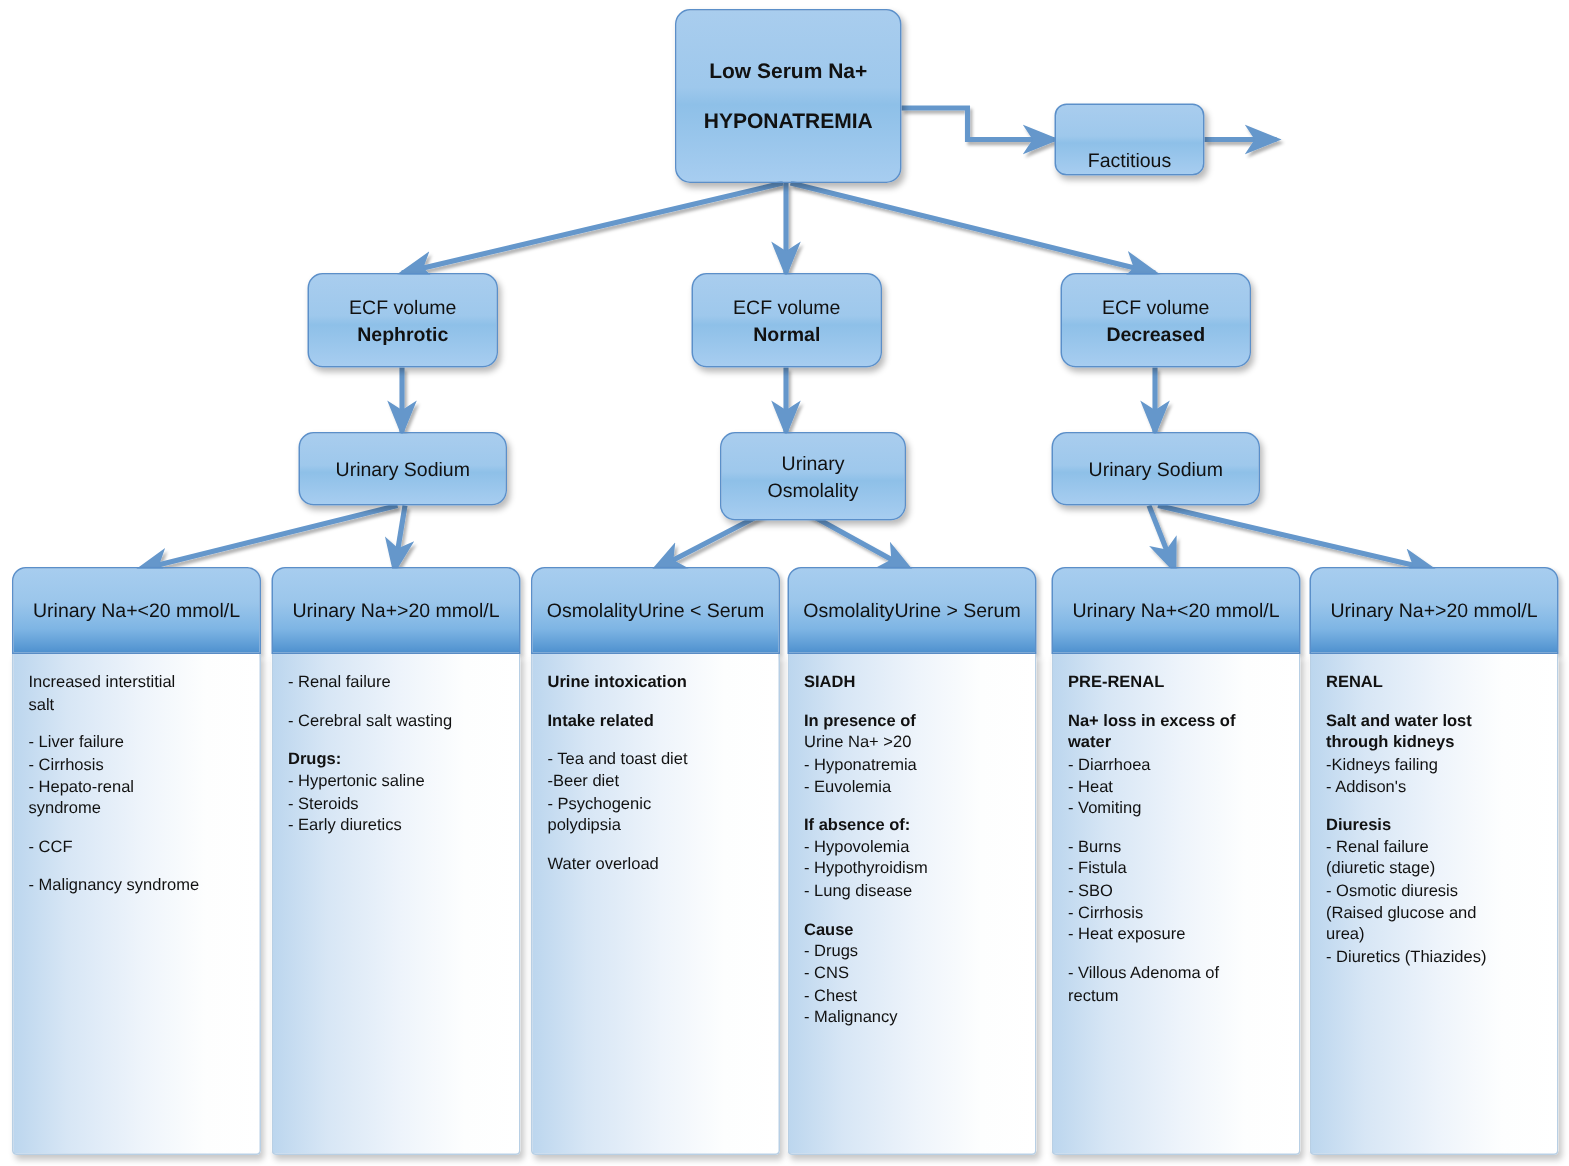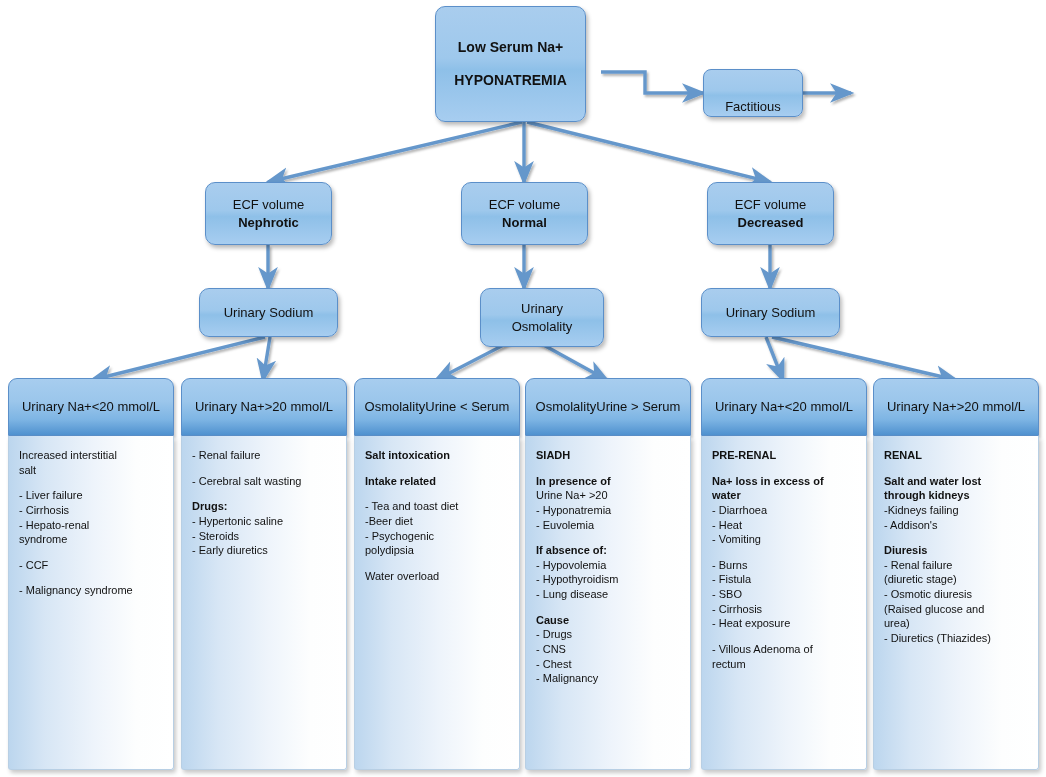--- a/index.html
+++ b/index.html
@@ -119,21 +119,21 @@
       <path d="M270,337 L263,380"></path>
 
       <path d="M519,337 L436,380"></path>
       <path d="M529,337 L607,380"></path>
 
       <path d="M766,337 L783,380"></path>
       <path d="M772,337 L956,380"></path>
     </g>
   </svg>
 
-  <div class="node" id="root-node" style="left:435px;top:6px;width:151px;height:116px;">
+  <div class="node" id="root-node" style="left:450px;top:6px;width:151px;height:116px;">
     <span class="ln b">Low Serum Na+</span>
     <span class="ln b">HYPONATREMIA</span>
   </div>
 
   <div class="node" id="factitious-node" style="left:703px;top:69px;width:100px;height:48px;justify-content:flex-end;">
     <span class="ln">Factitious</span>
   </div>
 
 
   <div class="node" style="left:205px;top:182px;width:127px;height:63px;">
@@ -194,21 +194,21 @@
         <span class="ln">- Steroids</span>
         <span class="ln">- Early diuretics</span>
       </div>
     </div>
   <div class="col" style="left:354px;">
       <div class="col-head">
         <span class="ln">Osmolality</span>
         <span class="ln">Urine &lt; Serum</span>
       </div>
       <div class="col-body">
-        <span class="ln b">Salt intoxication</span>
+        <span class="ln b">Urine intoxication</span>
         <span class="sp"></span>
         <span class="ln b">Intake related</span>
         <span class="sp"></span>
         <span class="ln">- Tea and toast diet</span>
         <span class="ln">-Beer diet</span>
         <span class="ln">- Psychogenic</span>
         <span class="ln">polydipsia</span>
         <span class="sp"></span>
         <span class="ln">Water overload</span>
       </div>

